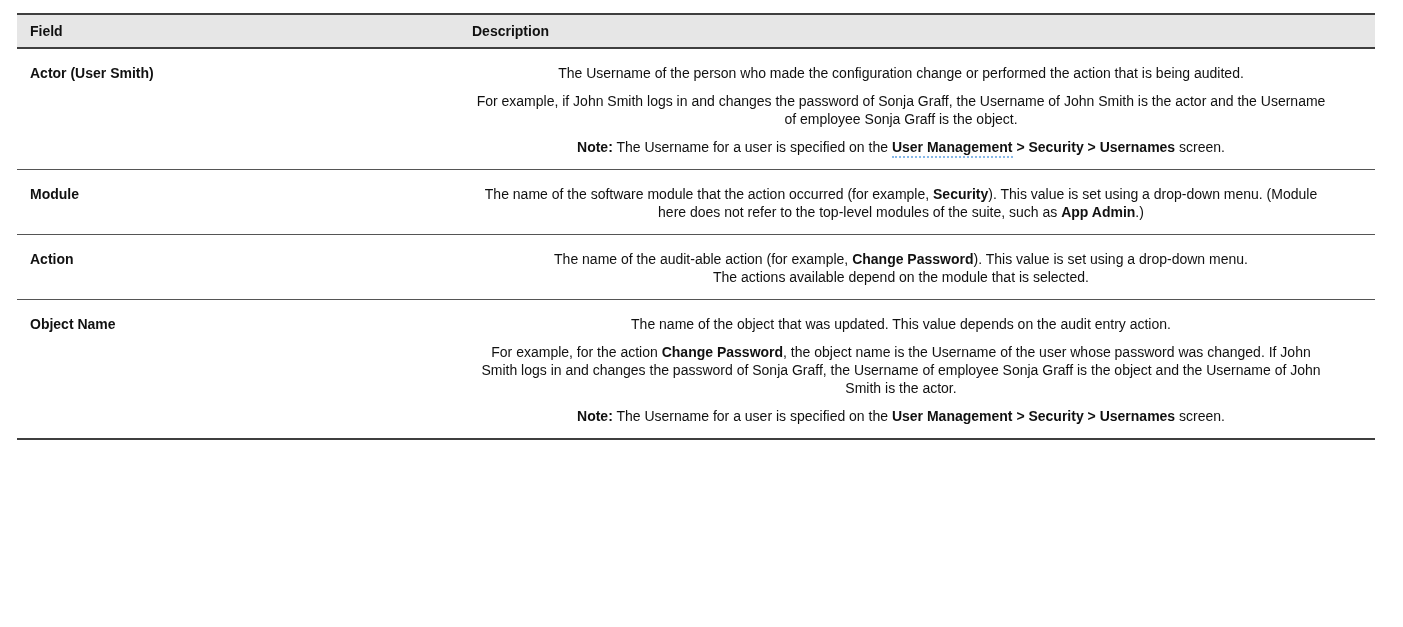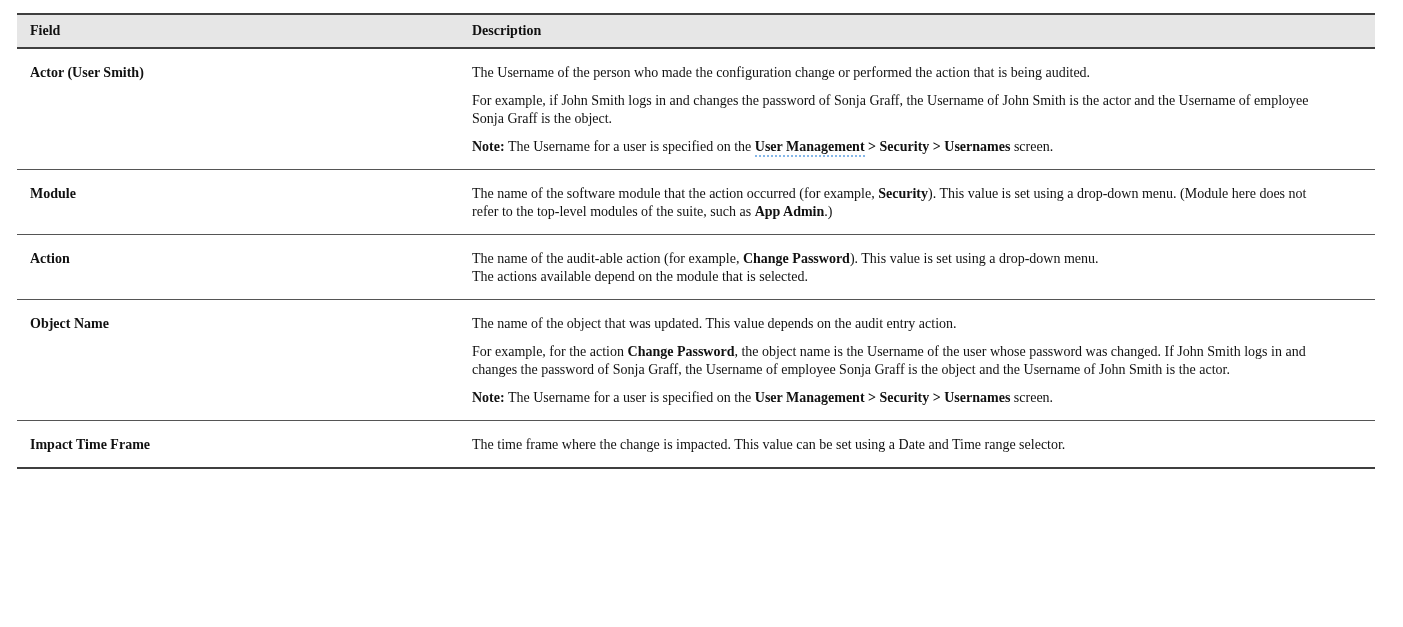--- a/index.html
+++ b/index.html
@@ -22,21 +22,20 @@
     padding:13px 11px 0 17px;
   }
   table.field-table{
     width:1358px;
     border-collapse:collapse;
     table-layout:fixed;
     border-top:2px solid var(--border-dark);
     border-bottom:2px solid var(--border-dark);
     font-size:14px;
     line-height:18px;
-    font-family:Liberation Serif, serif;
   }
   col.c-field{width:455px;}
   thead th{
     background:var(--header-bg);
     border-bottom:2px solid var(--border-dark);
     text-align:left;
     font-weight:bold;
     font-size:14px;
     height:34px;
     vertical-align:middle;
@@ -51,21 +50,21 @@
   }
   tbody tr:last-child td{border-bottom:none;}
   td.col-field{
     font-weight:bold;
     padding-left:13px;
     padding-right:20px;
   }
   td.col-desc{
     padding-right:45px;
   }
-  td.col-desc p{margin:0 0 10px 0;}
+  td.col-desc p{margin:0 0 10px 0;text-align:center;}
   td.col-desc p:last-child{margin-bottom:0;}
   .b{font-weight:bold;}
   .dotted{
     border-bottom:2px dotted var(--dotted);
     padding-bottom:1px;
     cursor:default;
   }
 </style>
 </head>
 <body>
@@ -104,21 +103,15 @@
           </td>
         </tr>
         <tr>
           <td class="col-field"><span>Object Name</span></td>
           <td class="col-desc">
             <p><span>The name of the object that was updated. This value depends on the audit entry action.</span></p>
             <p><span>For example, for the action </span><span class="b">Change Password</span><span>, the object name is the Username of the user whose password was changed. If John Smith logs in and changes the password of Sonja Graff, the Username of employee Sonja Graff is the object and the Username of John Smith is the actor.</span></p>
             <p><span class="b">Note:</span><span> The Username for a user is specified on the </span><span class="b">User Management &gt; Security &gt; Usernames</span><span> screen.</span></p>
           </td>
         </tr>
-        <tr>
-          <td class="col-field"><span>Impact Time Frame</span></td>
-          <td class="col-desc">
-            <p><span>The time frame where the change is impacted. This value can be set using a Date and Time range selector.</span></p>
-          </td>
-        </tr>
       </tbody>
   </table>
 </div>
 
 </body></html>

